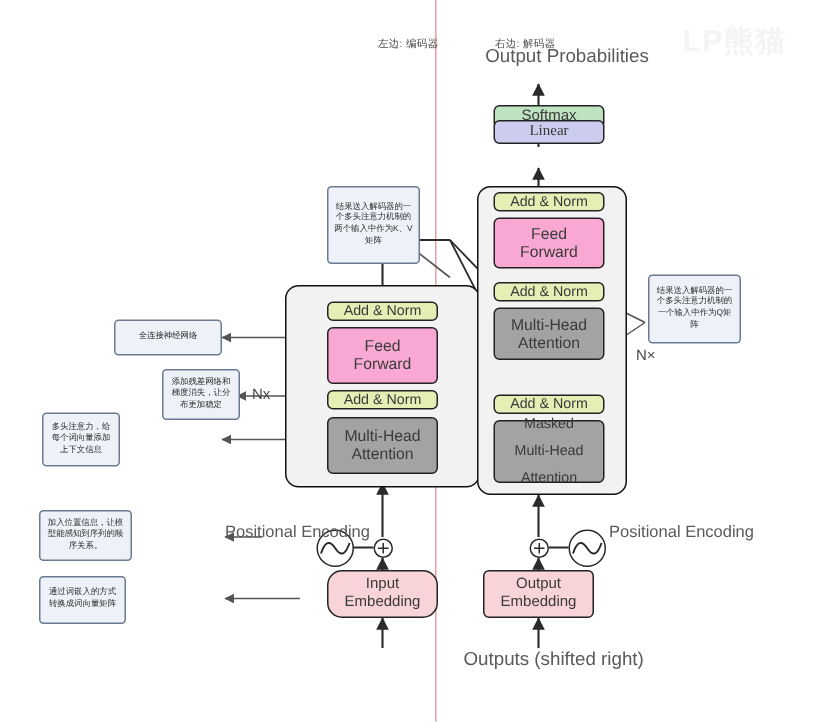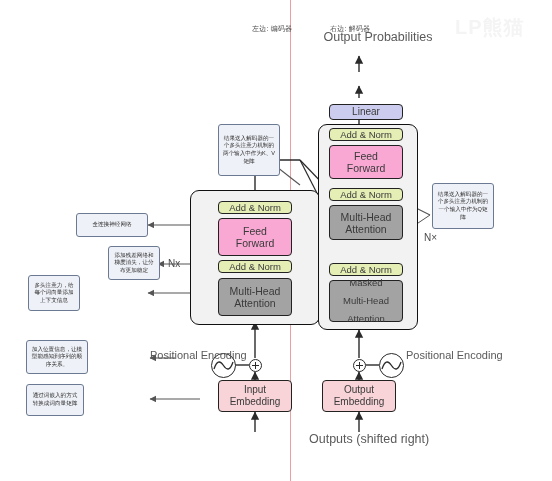--- a/index.html
+++ b/index.html
@@ -263,23 +263,24 @@
   <div class="blk addnorm" style="left:329px; top:188px; width:74px; height:13px;">Add &amp; Norm</div>
   <div class="blk attn" style="left:329px; top:205px; width:74px; height:35px;">Multi-Head
 Attention</div>
   <div class="blk addnorm" style="left:329px; top:263px; width:74px; height:13px;">Add &amp; Norm</div>
   <div class="blk attn" style="left:329px; top:280px; width:74px; height:42px; font-size:9.5px; line-height:18px;">Masked
 Multi-Head
 Attention</div>
 
   <div class="nx" style="left:424px; top:232px;">N×</div>
 
-  <div class="blk lin" style="left:329px; top:104px; width:74px; height:16px;">Linear</div>
-
-  <div class="blk emb" style="left:218px; top:380px; width:74px; height:32px;">Input
+  <div class="blk soft" style="left:329px; top:70px; width:74px; height:16px;">Softmax</div>
+  <div class="blk lin" style="left:329px; top:80px; width:74px; height:16px;font-family:Liberation Serif, serif;">Linear</div>
+
+  <div class="blk emb" style="left:218px; top:380px; width:74px; height:32px;border-radius:10px;">Input
 Embedding</div>
   <div class="blk emb" style="left:322px; top:380px; width:74px; height:32px;">Output
 Embedding</div>
 
   <div class="plus" style="left:249px; top:359px;"></div>
   <div class="plus" style="left:353px; top:359px;"></div>
 
   <div class="sine" style="left:211px; top:353px;">
     <svg width="23" height="23" viewBox="0 0 23 23">
         <path d="M2,15 Q6,3 11.5,11.5 Q17,20 21,8" stroke="#2a2a2a" stroke-width="1.3" fill="none"></path>

